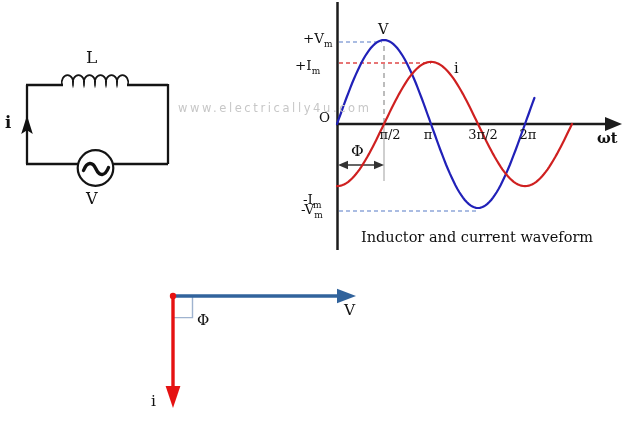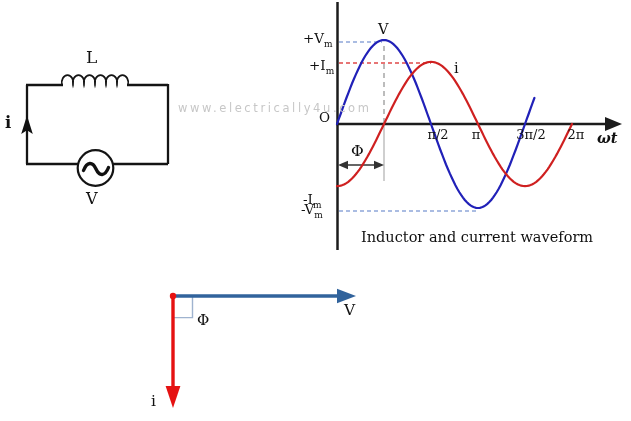--- a/index.html
+++ b/index.html
@@ -4,21 +4,21 @@
 <style>
   html,body{margin:0;padding:0;background:#ffffff;}
   .stage{
     position:relative;width:631px;height:421px;background:#ffffff;overflow:hidden;
     font-family:"DejaVu Serif", serif;color:#111;
   }
   .stage svg{position:absolute;left:0;top:0;}
   .lbl{position:absolute;white-space:nowrap;line-height:1;color:#111;}
   .lbl sub{font-size:9px;line-height:0;}
   .right{text-align:left;}
-  .center{text-align:center;margin-left:48px;}
+  .center{text-align:center;}
   .watermark{
     position:absolute;left:178px;top:101px;
     font-family:"DejaVu Sans", sans-serif;
     font-size:11.5px;letter-spacing:2.6px;color:#c7c7c7;
   }
   .cap{font-size:14.5px;}
   .note{font-size:14.5px;color:#1a1a1a;}
 </style>
 </head>
 <body>
@@ -68,30 +68,30 @@
     </g>
   </svg>
 
   <div class="watermark">www.electrically4u.com</div>
 
   <div class="lbl" style="left:86px;top:49px;font-size:17px;">L</div>
   <div class="lbl" style="left:5px;top:115px;font-size:16.5px;font-weight:600;">i</div>
   <div class="lbl" style="left:86px;top:191px;font-size:16px;">V</div>
 
   <div class="lbl right" style="left:303px;top:32px;width:33px;font-size:13.5px;"><span>+V</span><sub>m</sub></div>
-  <div class="lbl right" style="left:309px;top:59px;width:33px;font-size:13.5px;"><span>+I</span><sub>m</sub></div>
+  <div class="lbl right" style="left:295px;top:59px;width:33px;font-size:13.5px;"><span>+I</span><sub>m</sub></div>
   <div class="lbl" style="left:319px;top:111px;font-size:13.5px;">O</div>
   <div class="lbl right" style="left:303px;top:193px;width:33px;font-size:13.5px;"><span>-I</span><sub>m</sub></div>
   <div class="lbl right" style="left:301px;top:203px;width:33px;font-size:13.5px;"><span>-V</span><sub>m</sub></div>
 
   <div class="lbl center" style="left:375px;top:128px;width:30px;font-size:13px;">π/2</div>
   <div class="lbl center" style="left:413px;top:128px;width:30px;font-size:13px;">π</div>
   <div class="lbl center" style="left:468px;top:128px;width:30px;font-size:13px;">3π/2</div>
   <div class="lbl center" style="left:513px;top:128px;width:30px;font-size:13px;">2π</div>
-  <div class="lbl" style="left:597px;top:131px;font-size:14.5px;font-weight:600;font-style:italic;">ωt</div>
+  <div class="lbl" style="left:597px;top:131px;font-size:14.5px;font-weight:600;">ωt</div>
 
   <div class="lbl" style="left:378px;top:22px;font-size:14.5px;">V</div>
   <div class="lbl" style="left:454px;top:61px;font-size:14.5px;">i</div>
   <div class="lbl" style="left:351px;top:144px;font-size:15.5px;">Φ</div>
   <div class="lbl cap" style="left:361px;top:230px;">Inductor and current waveform</div>
 
   <div class="lbl" style="left:344px;top:303px;font-size:15.5px;">V</div>
   <div class="lbl" style="left:151px;top:394px;font-size:15.5px;">i</div>
   <div class="lbl" style="left:197px;top:313px;font-size:15px;">Φ</div>
 

